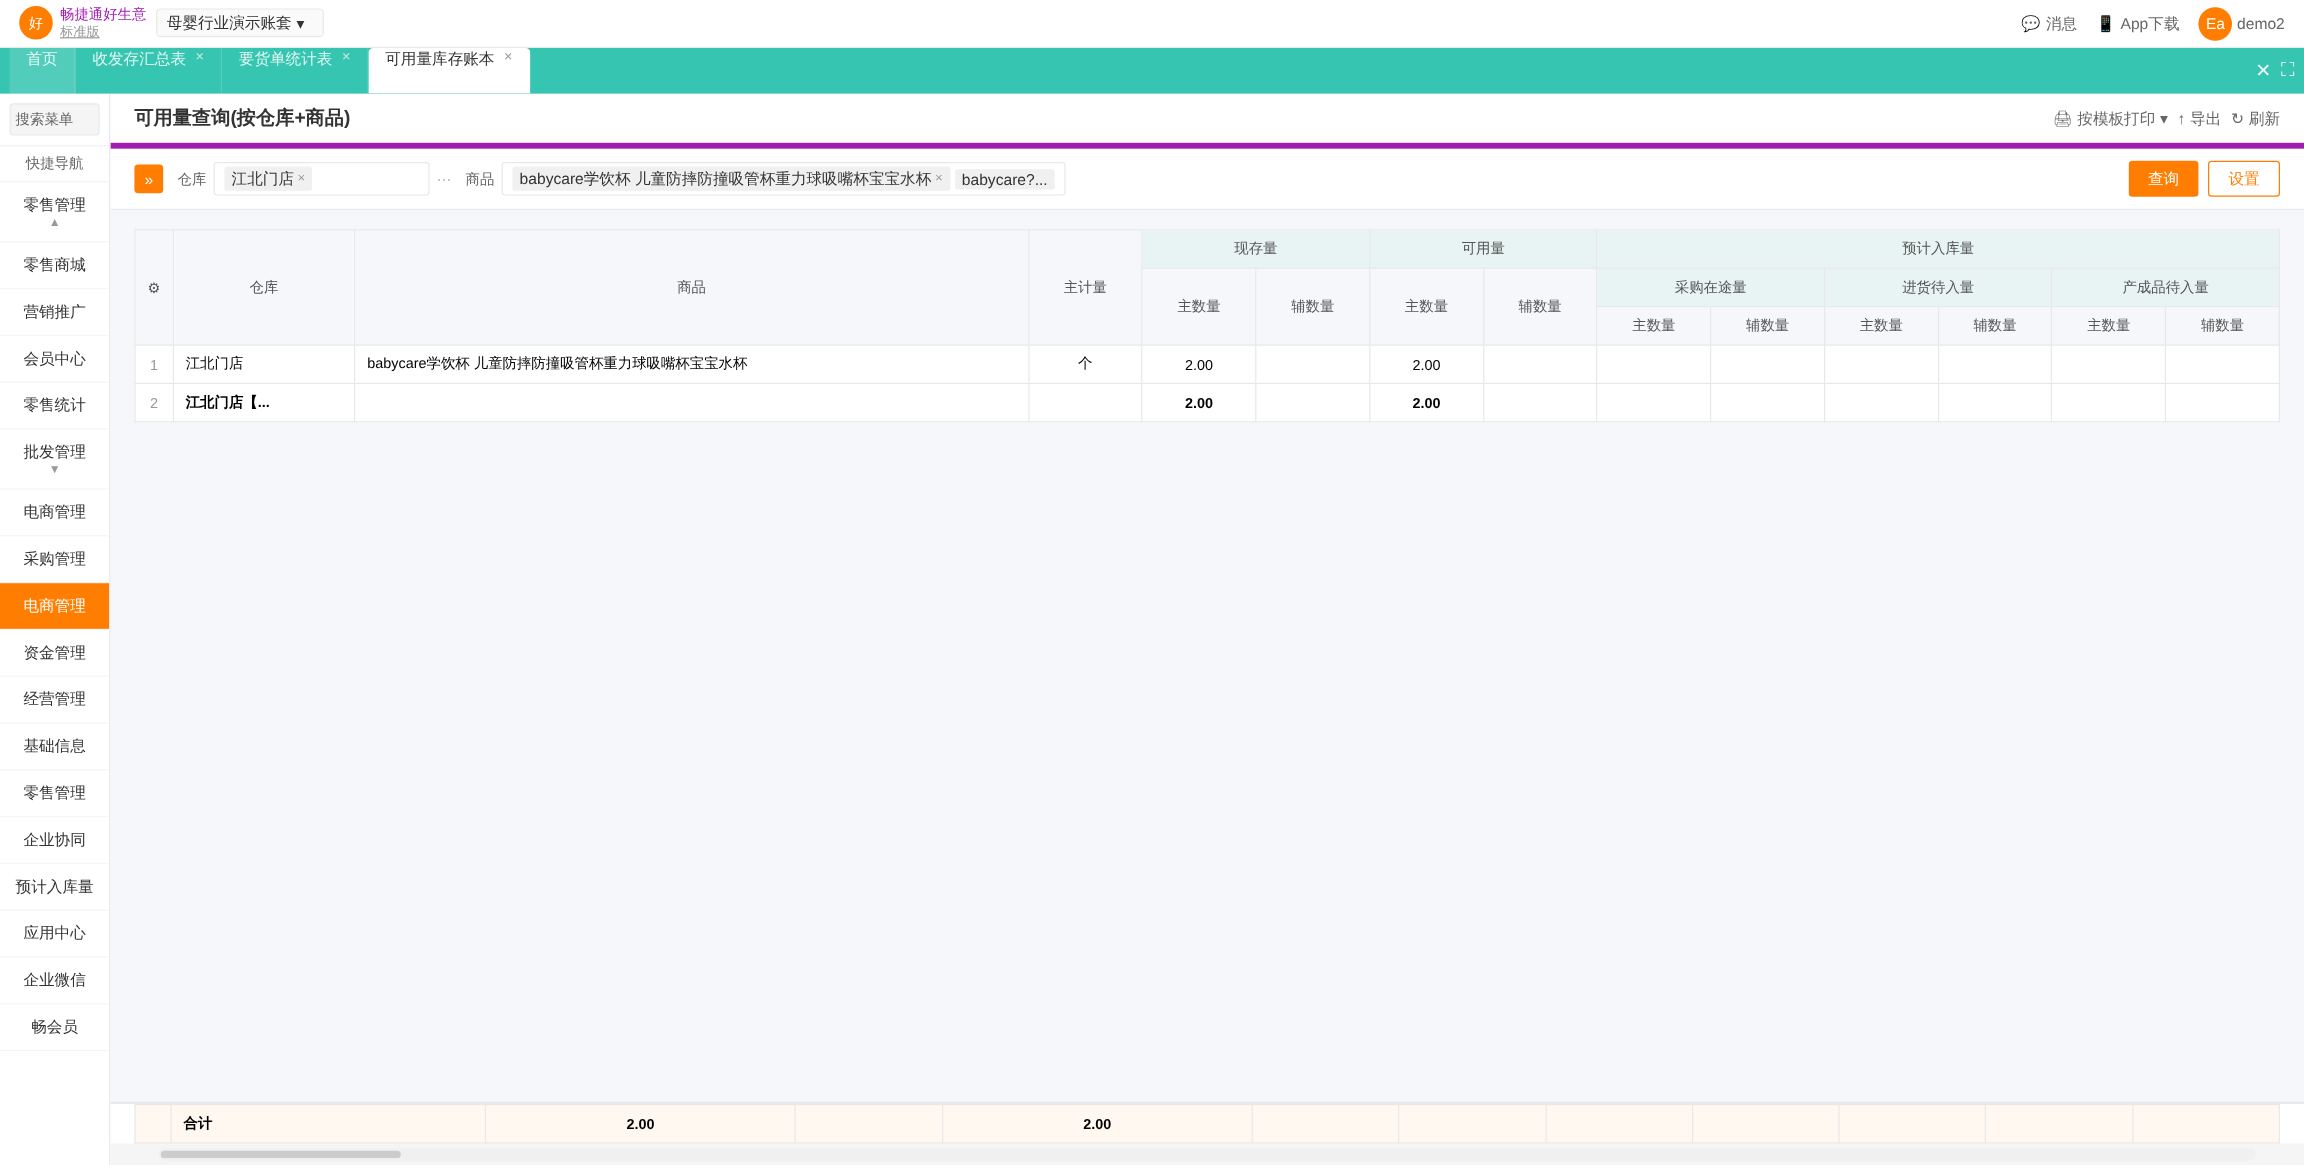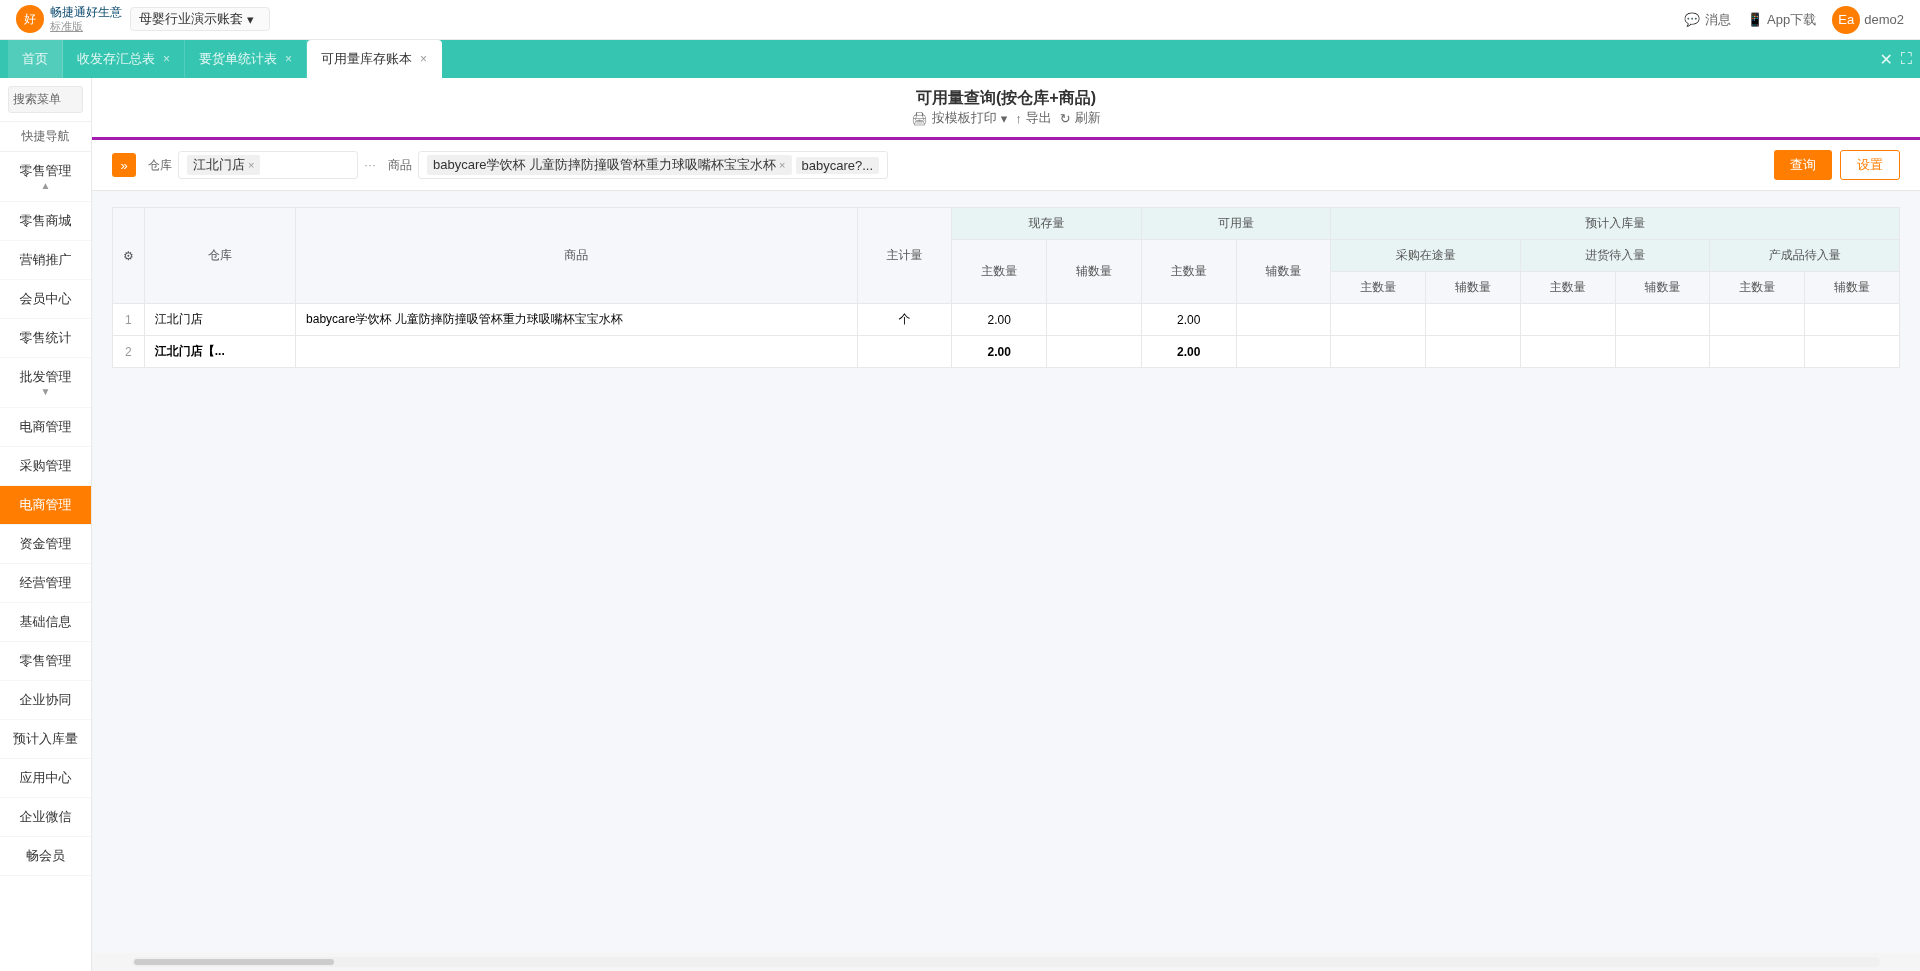--- a/index.html
+++ b/index.html
@@ -6,34 +6,34 @@
     body { background: #f5f5f5; display: flex; flex-direction: column; height: 971px; overflow: hidden; }
 
     
     .top-bar {
       display: flex; align-items: center; background: #fff; height: 40px;
       padding: 0 16px; border-bottom: 1px solid #e8e8e8; justify-content: space-between;
     }
     .top-bar-left { display: flex; align-items: center; gap: 8px; }
     .logo-area { display: flex; align-items: center; gap: 6px; }
     .logo-icon { width: 28px; height: 28px; background: #ff7d00; border-radius: 50%; display: flex; align-items: center; justify-content: center; color: #fff; font-size: 12px; }
-    .logo-text { font-size: 12px; color: #0c4a6e; line-height: 1.2; }
+    .logo-text { font-size: 12px; color: #a21caf; line-height: 1.2; }
     .logo-sub { font-size: 11px; color: #999; text-decoration: underline; }
     .industry-selector { display: flex; align-items: center; gap: 4px; border: 1px solid #e8e8e8; border-radius: 4px; padding: 2px 8px; cursor: pointer; background: #fafafa; color: #333; min-width: 140px; }
     .top-bar-right { display: flex; align-items: center; gap: 16px; }
     .top-icon-btn { display: flex; align-items: center; gap: 4px; cursor: pointer; color: #666; font-size: 12px; }
     .avatar { width: 28px; height: 28px; border-radius: 50%; background: #ff7d00; display: flex; align-items: center; justify-content: center; color: #fff; font-size: 11px; }
 
     
     .nav-tabs {
       display: flex; align-items: center; background: #36c5b0; height: 38px;
       padding: 0 8px; gap: 0; position: relative;
     }
     .nav-tab {
-      display: flex; align-items: center; gap: 4px; padding: 0 14px; height: 38px;
+      display: flex; align-items: flex-start; gap: 4px; padding: 0 14px; height: 38px;
       color: rgba(255,255,255,0.85); cursor: pointer; font-size: 13px; white-space: nowrap;
       border-right: 1px solid rgba(255,255,255,0.15);
     }
     .nav-tab.home { background: rgba(255,255,255,0.15); }
     .nav-tab.active { background: #fff; color: #333; border-radius: 4px 4px 0 0; }
     .nav-tab-close { color: rgba(255,255,255,0.7); font-size: 12px; cursor: pointer; margin-left: 4px; }
     .nav-tab.active .nav-tab-close { color: #999; }
     .nav-right-btns { margin-left: auto; display: flex; gap: 8px; }
     .nav-icon-btn { color: rgba(255,255,255,0.9); cursor: pointer; font-size: 16px; }
 
@@ -56,21 +56,21 @@
     .sidebar-item.has-sub { }
     .sidebar-item-label { font-size: 13px; }
     .sidebar-arrow { font-size: 10px; color: #999; }
 
     
     .content-area { flex: 1; display: flex; flex-direction: column; overflow: hidden; background: #f5f7fa; }
 
     
     .page-header {
       background: #fff; padding: 10px 20px; display: flex; align-items: center;
-      justify-content: center; border-bottom: 3px solid #a21caf; flex-direction: column;
+      justify-content: space-between; border-bottom: 5px solid #a21caf;
     }
     .page-title { font-size: 16px; font-weight: 600; color: #333; }
     .page-header-actions { display: flex; align-items: center; gap: 8px; }
     .header-action-btn { display: flex; align-items: center; gap: 4px; color: #666; cursor: pointer; font-size: 12px; }
 
     
     .filter-bar {
       background: #fff; padding: 10px 20px; display: flex; align-items: center;
       gap: 12px; border-bottom: 1px solid #e8e8e8; flex-wrap: wrap;
     }
@@ -351,20 +351,40 @@
             <td></td>
             <td></td>
             <td></td>
             <td></td>
             <td></td>
           </tr>
         </tbody>
       </table>
     </div>
 
+    <div style="background:#fff; border-top: 2px solid #e8e8e8; padding: 0 20px;">
+      <table class="data-table" style="background:#fff8f0;">
+        <tbody>
+          <tr>
+            <td style="width:30px"></td>
+            <td class="text-left bold" colspan="3">合计</td>
+            <td class="bold">2.00</td>
+            <td></td>
+            <td class="bold">2.00</td>
+            <td></td>
+            <td></td>
+            <td></td>
+            <td></td>
+            <td></td>
+            <td></td>
+            <td></td>
+          </tr>
+        </tbody>
+      </table>
+    </div>
 
     <div style="background:#f5f5f5; padding: 4px 20px;">
       <div class="table-scroll-bar">
         <div class="scroll-thumb"></div>
       </div>
     </div>
 
   </div>
 </div>
 

